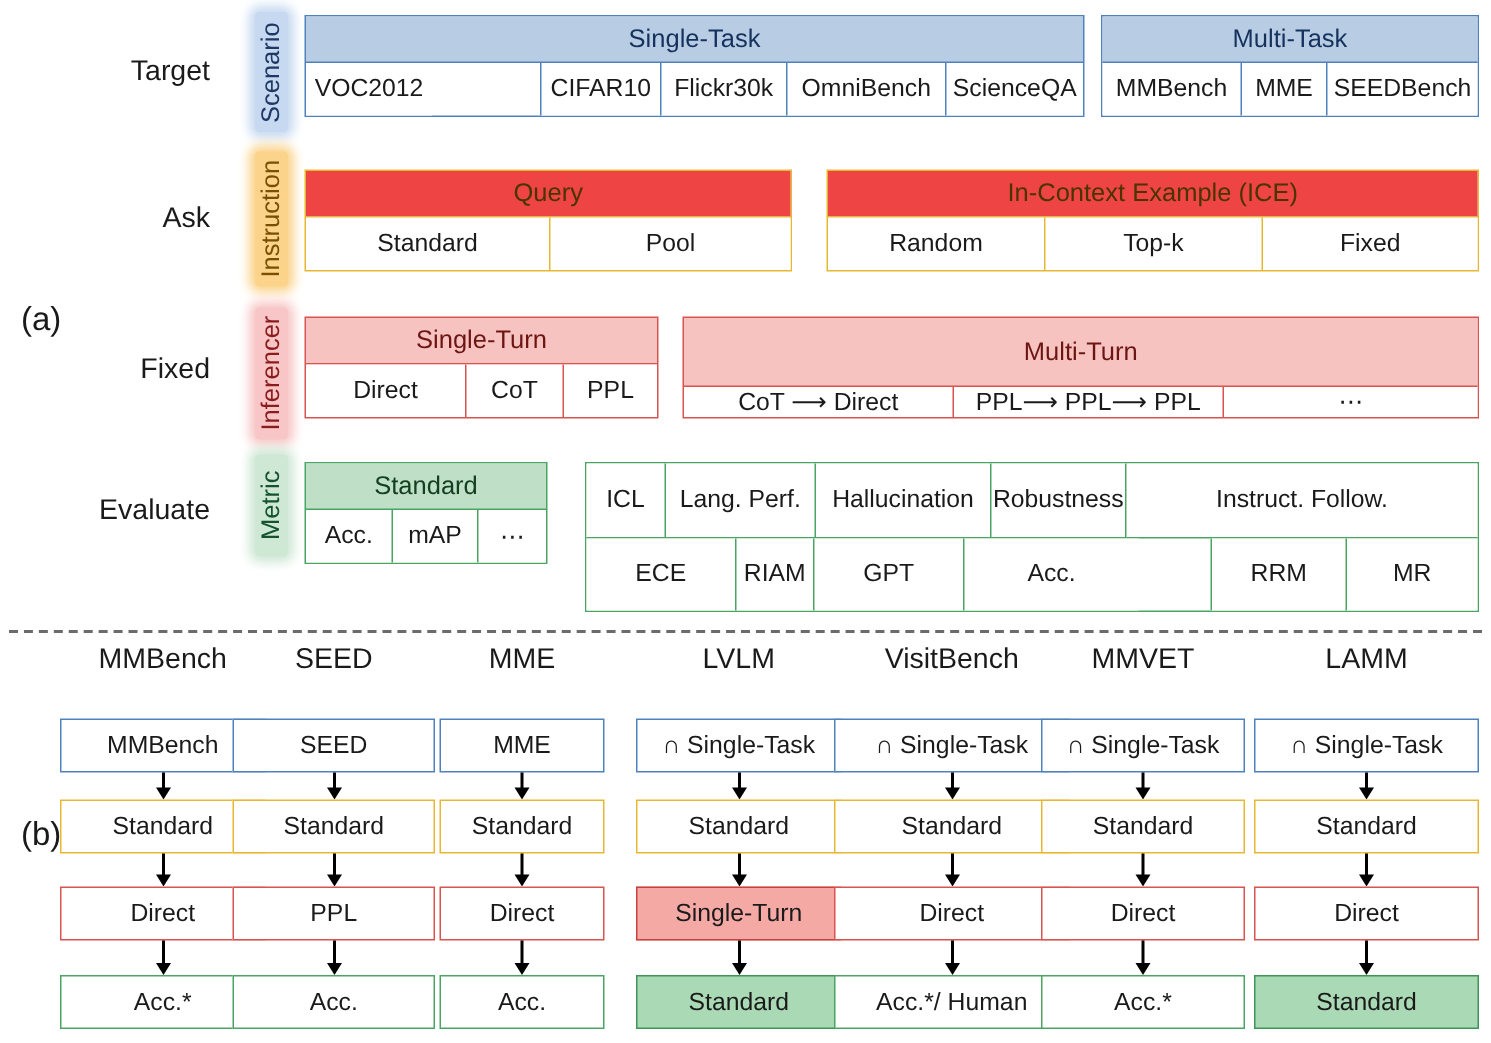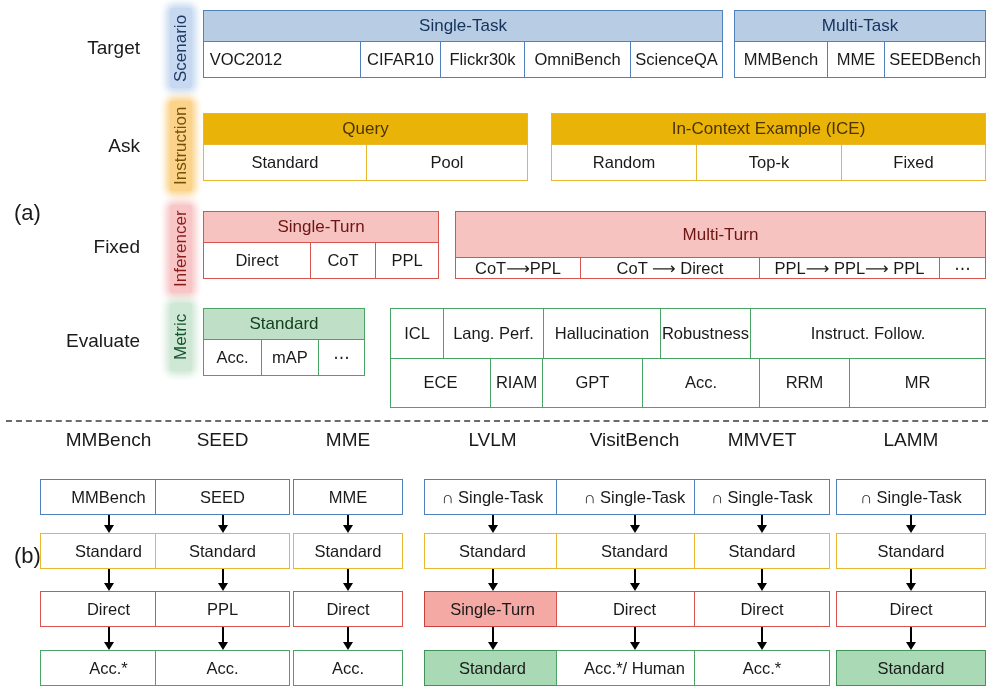--- a/index.html
+++ b/index.html
@@ -90,21 +90,21 @@
   }
   .block .cell + .cell { border-left: 1.6px solid; }
 
   
   .c-blue  { border-color: #4f81bd; }
   .c-blue  .head { background: #b8cce4; border-bottom-color: #4f81bd; color: #14325c; }
   .c-blue  .row + .row, .c-blue .cell + .cell { border-color: #4f81bd; }
 
   .c-gold  { border-color: #e8b732; }
   .c-gold  .head { background: #fbc察; }
-  .c-gold  .head { background: #eab308; border-bottom-color: #e8b732; color: #4a3400; text-align: center; }
+  .c-gold  .head { background: #ef4444; border-bottom-color: #e8b732; color: #4a3400; text-align: center; }
   .c-gold  .row + .row, .c-gold .cell + .cell { border-color: #e8b732; }
 
   .c-red   { border-color: #d9534f; }
   .c-red   .head { background: #f6c3c0; border-bottom-color: #d9534f; color: #6d1512; }
   .c-red   .row + .row, .c-red .cell + .cell { border-color: #d9534f; }
 
   .c-green { border-color: #4aa564; }
   .c-green .head { background: #bfe0c6; border-bottom-color: #4aa564; color: #13401f; }
   .c-green .row + .row, .c-green .cell + .cell { border-color: #4aa564; }
 
@@ -210,21 +210,20 @@
       <div class="cell" style="width:65px;">CoT</div>
       <div class="cell" style="flex:1 1 auto;">PPL</div>
     </div>
   </div>
 </div>
 
 <div class="abs block c-red" style="left:455px; top:211px; width:531px; height:68px;">
   <div class="head" style="height:46px;">Multi-Turn</div>
   <div class="rows">
     <div class="row">
-      <div class="cell" style="width:124px;">CoT⟶PPL</div>
       <div class="cell" style="width:179px;">CoT ⟶ Direct</div>
       <div class="cell" style="width:180px;">PPL⟶ PPL⟶ PPL</div>
       <div class="cell" style="flex:1 1 auto;">⋯</div>
     </div>
   </div>
 </div>
 
 <div class="abs block c-green" style="left:203px; top:308px; width:162px; height:68px;">
   <div class="head" style="height:31px;">Standard</div>
   <div class="rows">
@@ -243,21 +242,21 @@
       <div class="cell" style="width:100px;">Lang. Perf.</div>
       <div class="cell" style="width:117px;">Hallucination</div>
       <div class="cell" style="width:90px;">Robustness</div>
       <div class="cell" style="flex:1 1 auto;">Instruct. Follow.</div>
     </div>
     <div class="row">
       <div class="cell" style="width:99px;">ECE</div>
       <div class="cell" style="width:52px;">RIAM</div>
       <div class="cell" style="width:100px;">GPT</div>
       <div class="cell" style="width:117px;">Acc.</div>
-      <div class="cell" style="width:90px;">RRM</div>
+      <div class="cell" style="width:90px;margin-left:48px;">RRM</div>
       <div class="cell" style="flex:1 1 auto;">MR</div>
     </div>
   </div>
 </div>
 
 <div class="abs separator" style="left:6px; top:420px; width:982px;"></div>
 
 <div class="abs panel-letter" style="left:14px; top:543px;">(b)</div>
 
 <div id="b-columns">

